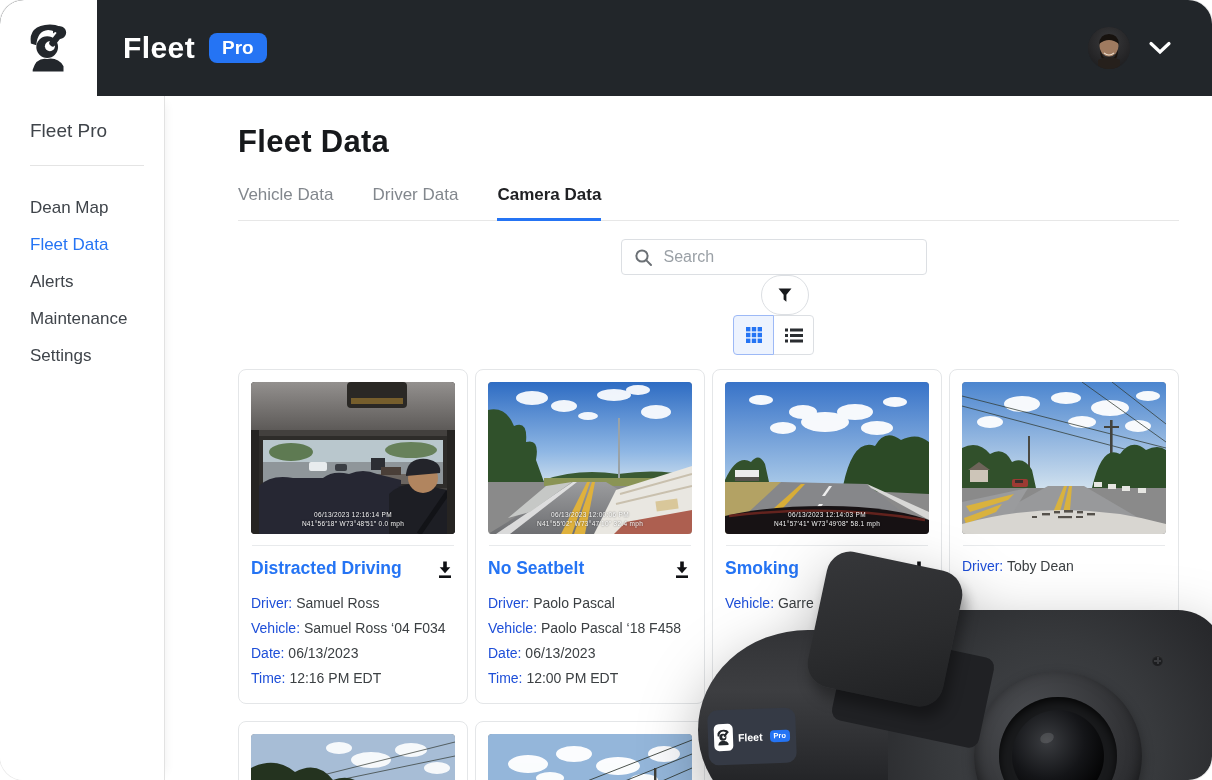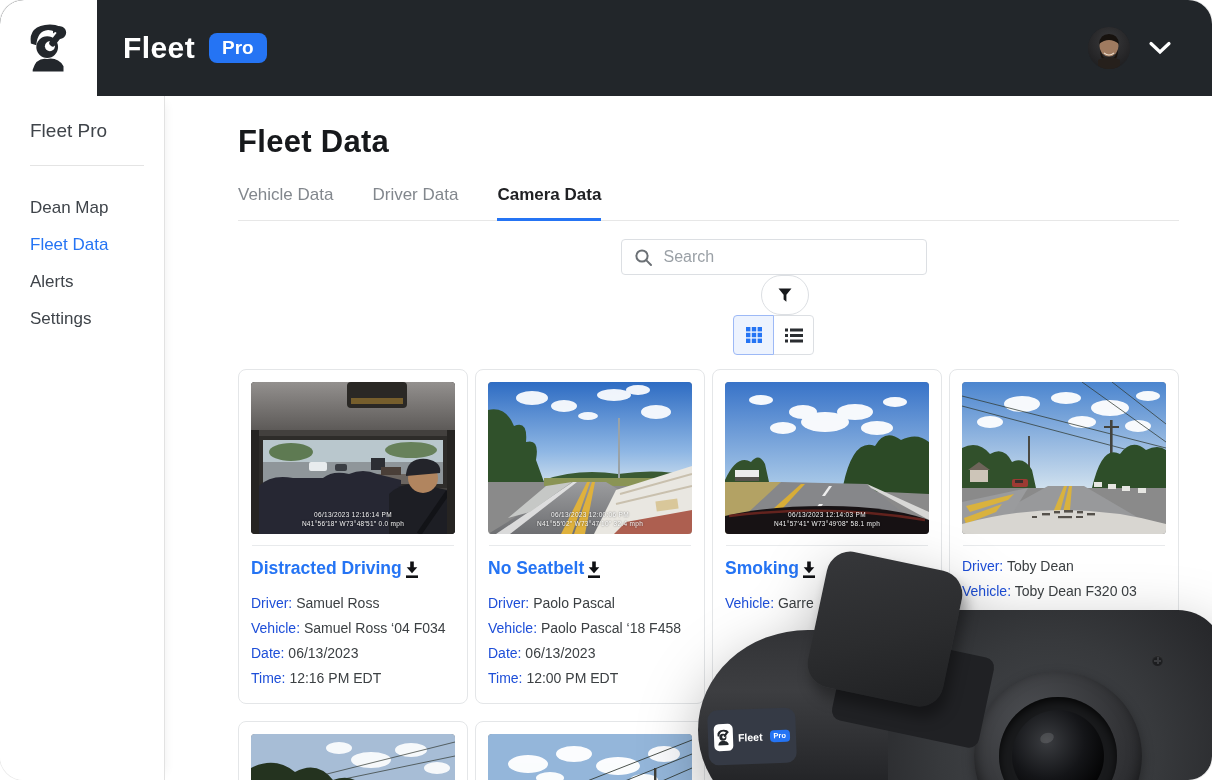--- a/index.html
+++ b/index.html
@@ -52,21 +52,21 @@
   .tbtn.list { border-radius:0 4px 4px 0; margin-left:-1px; }
 
   
   .grid-cards { margin-top:14px; display:grid; grid-template-columns:repeat(4,230px); gap:17px 7px; }
   .card { border:1px solid #e4e6e8; border-radius:8px; background:#fff; padding:12px; }
   .thumb { height:152px; border-radius:4px; overflow:hidden; position:relative; background:#8a8a8a; cursor:pointer; }
   .thumb svg { display:block; }
   .ts { position:absolute; bottom:5px; left:0; right:0; text-align:center; color:#fff; font-size:6.5px;
         line-height:1.5; opacity:.95; text-shadow:0 0 2px rgba(0,0,0,.7); letter-spacing:.3px; }
   .card-divider { border-top:1px solid #e8eaec; margin:11px 1px 0; }
-  .card-head { display:flex; justify-content:flex-start; align-items:flex-start; margin-top:11px; }
+  .card-head { display:flex; justify-content:space-between; align-items:flex-start; margin-top:11px; }
   .card-title { color:#2574f4; font-size:17.5px; font-weight:700; line-height:1.32; max-width:152px; cursor:pointer; }
   .dl-btn { margin-top:3px; cursor:pointer; background:none; border:none; padding:0; }
   .details { margin-top:8px; font-size:14px; color:#3c4043; line-height:1.78; }
   .details b { font-weight:400; color:#1d4ed8; }
 
   
   .cam { position:absolute; left:688px; top:440px; width:524px; height:340px; z-index:40; pointer-events:none; }
   .cam-shadow { position:absolute; left:0; top:85px; width:560px; height:280px;
                 filter:drop-shadow(0 20px 30px rgba(0,0,0,.30)); }
   .cam-cyl { position:absolute; left:10px; top:105px; width:270px; height:200px;
@@ -147,20 +147,21 @@
     </div>
   </div>
 
   <div class="sidebar">
     <div class="sb-header">Fleet Pro</div>
     <div class="sb-divider"></div>
     <ul class="sb-list">
       <li>Dean Map</li>
       <li class="active">Fleet Data</li>
       <li>Alerts</li>
+      <li>Maintenance</li>
       <li>Settings</li>
     </ul>
   </div>
 
   <div class="main">
     <h1 class="page-title">Fleet Data</h1>
 
     <div class="tabs">
       <div class="tab">Vehicle Data</div>
       <div class="tab">Driver Data</div>
@@ -441,21 +442,20 @@
               <rect x="115" y="129" width="6" height="2.4"></rect>
                 <rect x="125" y="131" width="8" height="2.4"></rect>
               <rect x="96" y="134" width="14" height="2.2"></rect>
                 <rect x="114" y="134" width="7" height="2"></rect>
               </g>
           </svg>
         </div>
         <div class="card-divider"></div>
         <div class="details">
           <div><b>Driver:</b> <span>Toby Dean</span></div>
-          <div><b>Vehicle:</b> <span>Toby Dean F320 03</span></div>
         </div>
       </div>
 
       <div class="card">
         <div class="thumb">
           <svg width="204" height="152" viewBox="0 0 204 152">
             <rect width="204" height="110" fill="#a7bdd6"></rect>
             <g fill="#fff" opacity=".9">
               <ellipse cx="120" cy="26" rx="20" ry="8"></ellipse>
                 <ellipse cx="160" cy="16" rx="16" ry="7"></ellipse>

